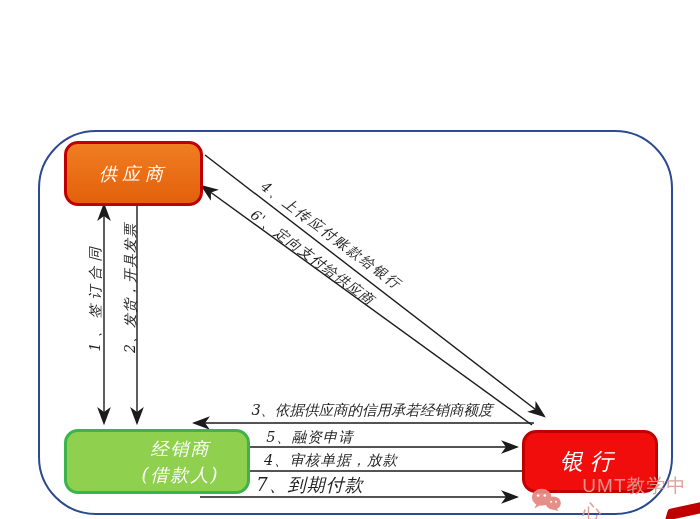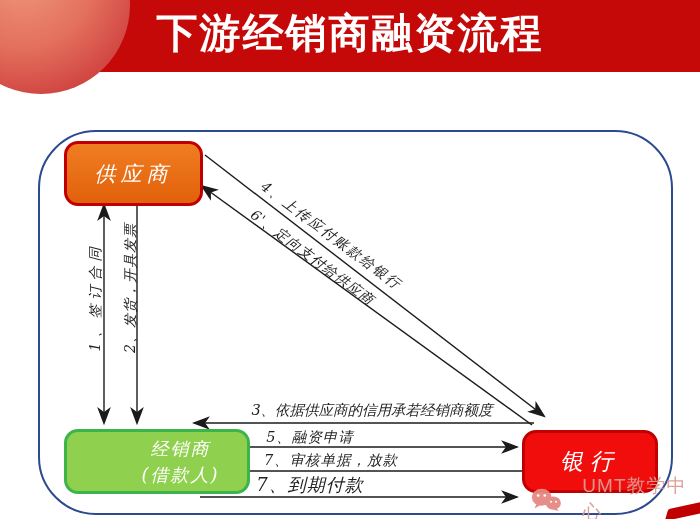--- a/index.html
+++ b/index.html
@@ -41,21 +41,21 @@
   
   .node{
     position:absolute;display:flex;flex-direction:column;
     align-items:center;justify-content:center;
     border-radius:14px;color:#fff;text-align:center;
     font-family:"DejaVu Serif","Liberation Serif",serif;font-style:italic;
   }
   .node-supplier{
     left:64px;top:141px;width:133px;height:59px;
     background:linear-gradient(#f07d22,#e2610b);
-    border:3px solid #c00000;font-size:21px;letter-spacing:5px;
+    border:3px solid #c00000;font-size:18px;letter-spacing:5px;
   }
   .node-dealer{
     left:64px;top:429px;width:133px;height:59px;
     background:#8fd14f;border:3px solid #3cb44b;
     font-size:18px;line-height:26px;letter-spacing:2px;padding-left:47px;
   }
   .node-bank{
     left:522px;top:430px;width:130px;height:57px;
     background:#f20d0d;border:3px solid #c00000;
     font-size:23px;letter-spacing:7px;
@@ -95,24 +95,20 @@
     position:absolute;left:666px;top:505px;width:44px;height:11px;
     background:#c00000;transform:rotate(-12deg) skewX(-28deg);
     border-radius:2px;z-index:3;
   }
 </style>
 </head>
 <body>
 
 <div class="stage">
 
-  <div class="header">
-    <div class="sphere"></div>
-    <div class="title">下游经销商融资流程</div>
-  </div>
 
 
   <div class="frame"></div>
 
   <svg class="arrows" width="700" height="519" viewBox="0 0 700 519" xmlns="http://www.w3.org/2000/svg">
     <defs>
       <marker id="ah" viewBox="0 0 12 9" refX="10.5" refY="4.5" markerWidth="13" markerHeight="10" orient="auto-start-reverse">
         <path d="M0,0 L12,4.5 L0,9 L3.2,4.5 Z" fill="#1b1b1b"></path>
       </marker>
     </defs>
@@ -138,21 +134,21 @@
   <div class="node node-bank">
     <span>银行</span>
   </div>
 
   <div class="flow-label fl-1">1、签订合同</div>
   <div class="flow-label fl-2">2、发货，开具发票</div>
   <div class="flow-label fl-4">4、上传应付账款给银行</div>
   <div class="flow-label fl-6b">6'、定向支付给供应商</div>
   <div class="flow-label fl-3">3、依据供应商的信用承若经销商额度</div>
   <div class="flow-label fl-5">5、融资申请</div>
-  <div class="flow-label fl-6">7、审核单据，放款</div>
+  <div class="flow-label fl-6">4、审核单据，放款</div>
   <div class="flow-label fl-7">7、到期付款</div>
 
   <div class="watermark">
     <svg class="wm-icon" viewBox="0 0 34 26" xmlns="http://www.w3.org/2000/svg">
       <ellipse cx="12" cy="10.5" rx="11" ry="9.5" fill="#e58a82"></ellipse>
       <path d="M6 18 L4 23 L11 19 Z" fill="#e58a82"></path>
       <circle cx="8" cy="8.5" r="1.5" fill="#ffffff"></circle>
       <circle cx="15.5" cy="8.5" r="1.5" fill="#ffffff"></circle>
       <ellipse cx="25" cy="17" rx="8.5" ry="7.5" fill="#e58a82"></ellipse>
       <path d="M29 23 L31 26 L25 24.5 Z" fill="#e58a82"></path>

